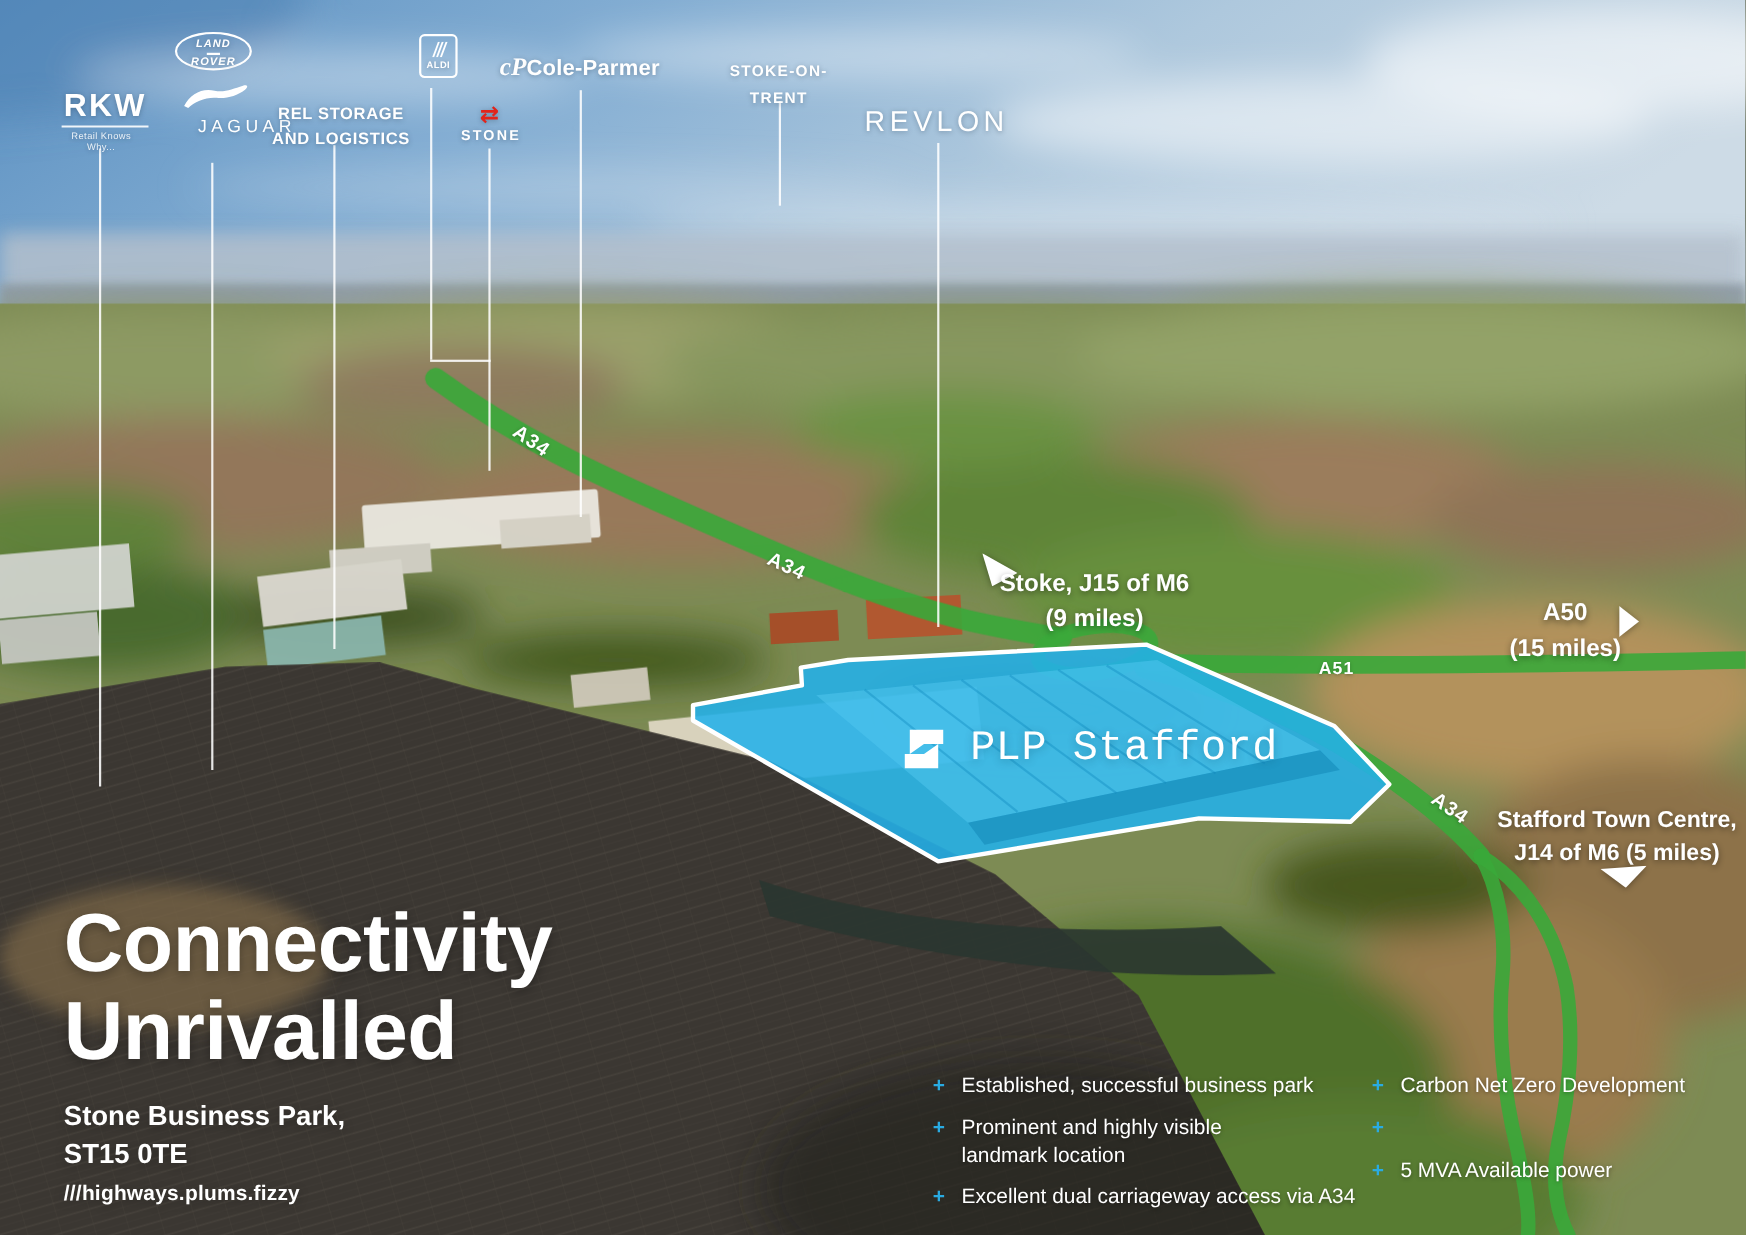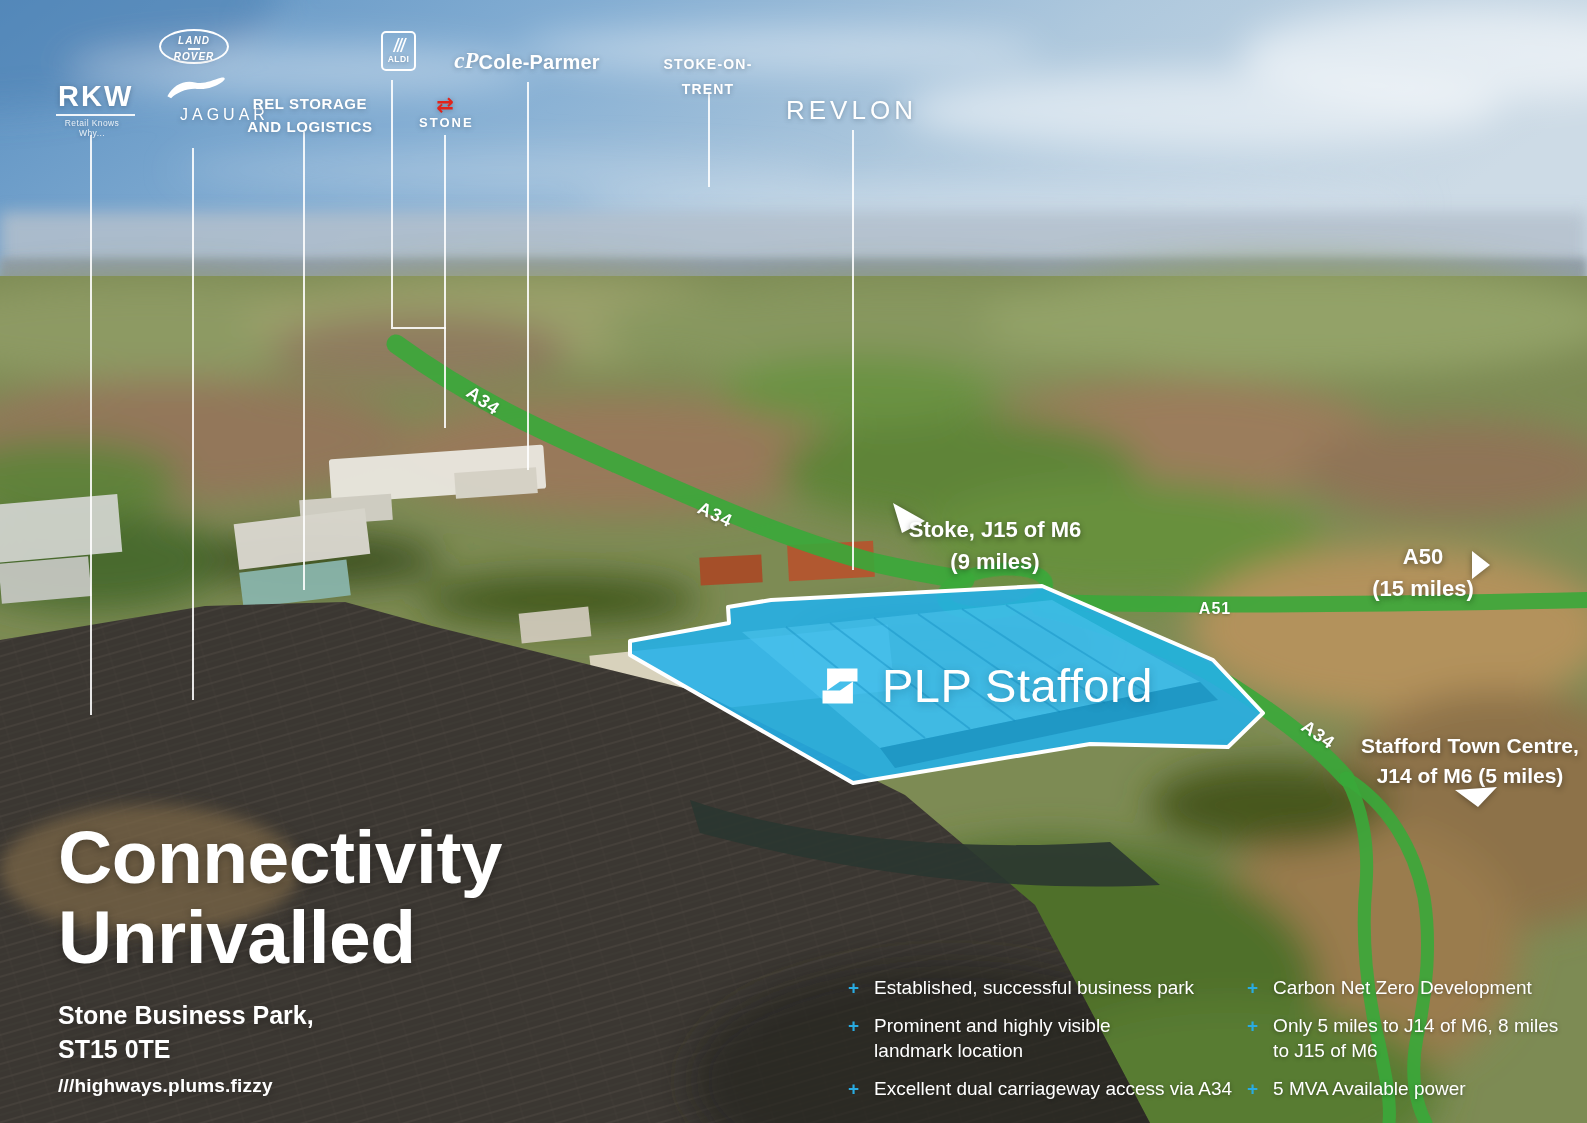--- a/index.html
+++ b/index.html
@@ -60,21 +60,21 @@
   .callout{position:absolute;color:#fff;font-weight:700;text-align:center;
     text-shadow:0 2px 6px rgba(0,0,0,.45);transform:translateX(-50%);line-height:1.45;}
   .co-stoke{left:995px;top:514px;font-size:22px;}
   .co-a50{left:1423px;top:541px;font-size:22px;}
   .co-stafford{left:1470px;top:731px;font-size:21px;white-space:nowrap;}
   .arrow{position:absolute;filter:drop-shadow(0 1px 3px rgba(0,0,0,.35));}
 
   
   .plp{left:820px;top:662px;display:flex;align-items:center;gap:22px;color:#fff;
     text-shadow:0 2px 8px rgba(0,60,90,.3);}
-  .plp-name{font-size:47px;font-weight:300;letter-spacing:.5px;line-height:1;}
+  .plp-name{font-size:38px;font-weight:300;letter-spacing:.5px;line-height:1;font-family:Liberation Mono, monospace;}
 
   
   .title{left:58px;top:818px;color:#fff;text-shadow:0 2px 10px rgba(0,0,0,.3);}
   .heading{font-size:75px;font-weight:700;line-height:1.06;letter-spacing:-.5px;}
   .address{margin-top:22px;font-size:25px;font-weight:700;line-height:1.35;}
   .w3w{margin-top:8px;font-size:19px;font-weight:700;letter-spacing:.2px;}
 
   
   .features-col{position:absolute;top:976px;display:flex;flex-direction:column;gap:14px;color:#fff;
     text-shadow:0 1px 4px rgba(0,0,0,.4);}
@@ -337,21 +337,20 @@
         <span>Excellent dual carriageway access via A34</span>
       </div>
     </div>
   <div class="features-col col2">
       <div class="feature-item">
         <span class="plus">+</span>
         <span>Carbon Net Zero Development</span>
       </div>
       <div class="feature-item">
         <span class="plus">+</span>
-        <span>Only 5 miles to J14 of M6, 8 miles<br>to J15 of M6</span>
       </div>
       <div class="feature-item">
         <span class="plus">+</span>
         <span>5 MVA Available power</span>
       </div>
     </div>
 
 </div>
 
 </body></html>

